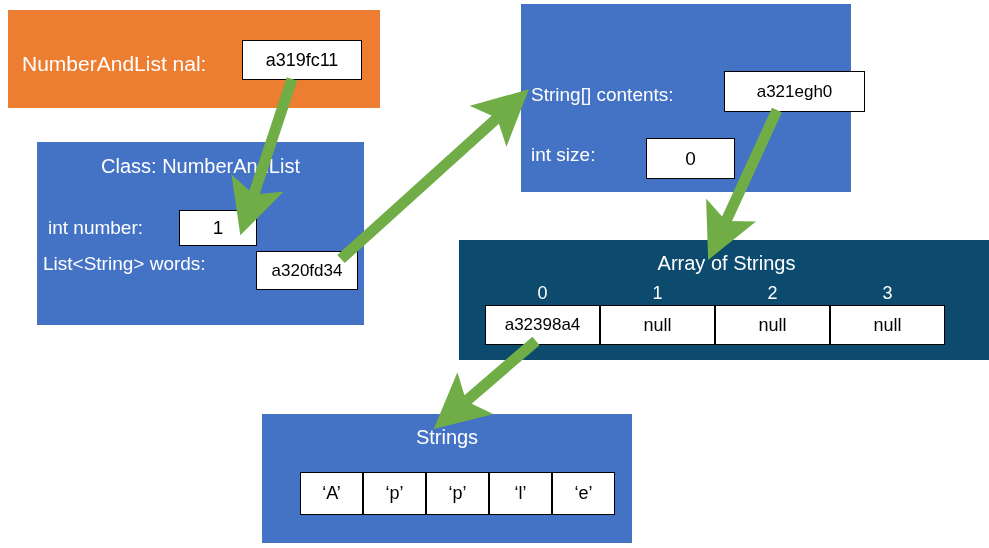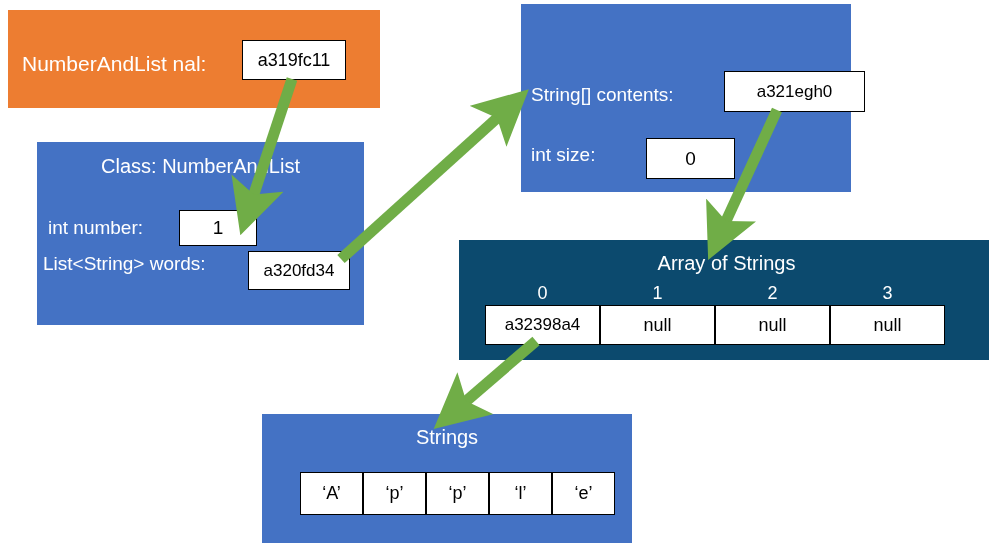--- a/index.html
+++ b/index.html
@@ -94,29 +94,29 @@
   }
 </style>
 </head>
 <body>
 
 <div id="canvas">
 
   <div class="box" style="left:8px; top:10px; width:372px; height:98px; background:#ED7D31;">
     <span class="field-label" style="left:14px; top:42px; font-size:21px;">NumberAndList nal:</span>
   </div>
-  <div class="value-box" style="left:242px; top:40px; width:104px; height:40px; font-size:18px;">a319fc11</div>
+  <div class="value-box" style="left:242px; top:40px; width:120px; height:40px; font-size:18px;">a319fc11</div>
 
   <div class="box" style="left:37px; top:142px; width:327px; height:183px; background:#4472C4;">
     <span class="box-title" style="top:13px;">Class: NumberAndList</span>
     <span class="field-label" style="left:11px; top:76px;">int number:</span>
     <span class="field-label" style="left:6px; top:112px;">List&lt;String&gt; words:</span>
   </div>
   <div class="value-box" style="left:179px; top:210px; width:78px; height:36px; font-size:19px;">1</div>
-  <div class="value-box" style="left:248px; top:251px; width:102px; height:39px;">a320fd34</div>
+  <div class="value-box" style="left:256px; top:251px; width:102px; height:39px;">a320fd34</div>
 
   <div class="box" style="left:521px; top:4px; width:330px; height:188px; background:#4472C4;">
     <span class="field-label" style="left:10px; top:74px;margin-top:7px;">String[] contents:</span>
     <span class="field-label" style="left:10px; top:141px;">int size:</span>
   </div>
   <div class="value-box" style="left:724px; top:71px; width:141px; height:41px;">a321egh0</div>
   <div class="value-box" style="left:646px; top:138px; width:89px; height:41px; font-size:19px;">0</div>
 
   <div class="box" style="left:459px; top:240px; width:535px; height:120px; background:#0c4a6e;">
     <span class="box-title" style="top:12px;">Array of Strings</span>

